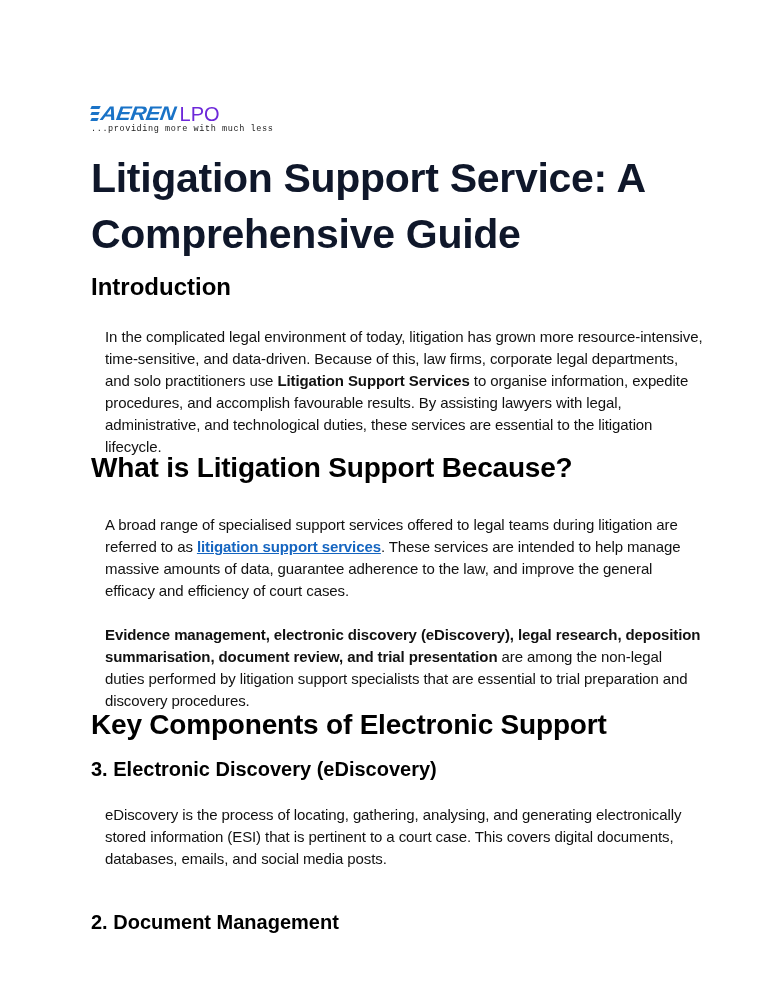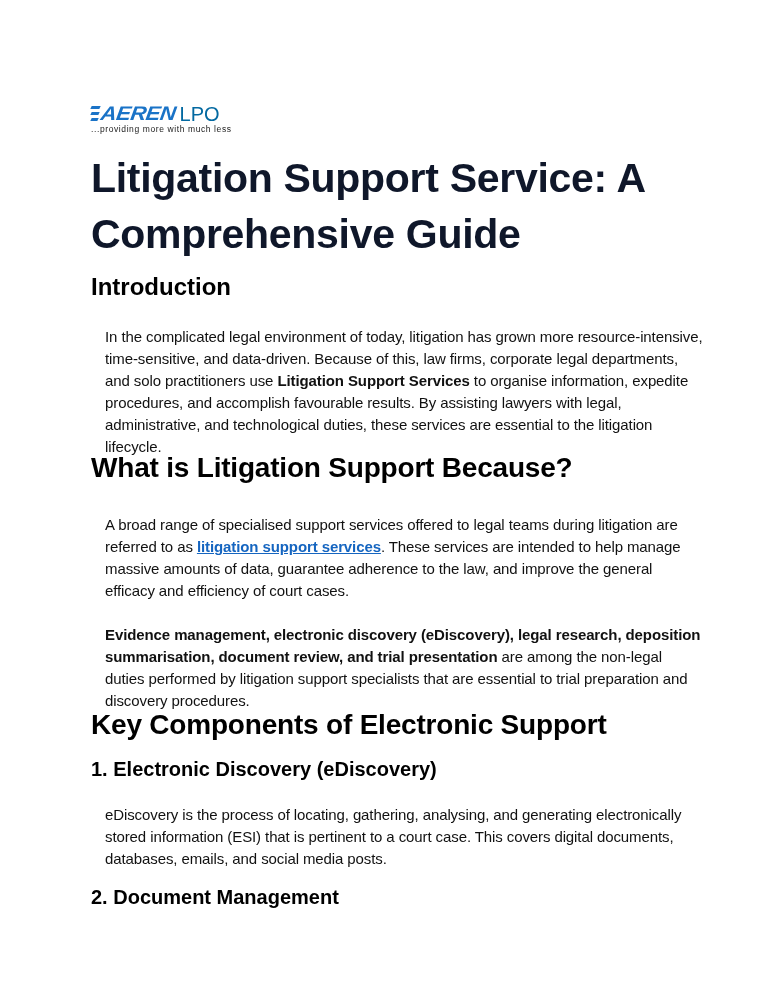--- a/index.html
+++ b/index.html
@@ -59,26 +59,26 @@
       line-height: 18px;
       color: #1a73c7;
       letter-spacing: -0.5px;
       transform: skewX(-8deg) scaleY(0.9);
       display: inline-block;
     }
     .logo-lpo {
       font-family: "Liberation Sans", sans-serif;
       font-size: 20px;
       line-height: 18px;
-      color: #0369a1;
+      color: #6d28d9;
       margin-left: 4px;
       display: inline-block;
     }
     .logo-tagline {
-      font-family: Liberation Sans, sans-serif;
+      font-family: Liberation Mono, monospace;
       font-size: 8.5px;
       color: #222222;
       letter-spacing: 0.6px;
       margin-top: 1px;
       white-space: nowrap;
     }
 
     
     .title {
       position: absolute;
@@ -163,18 +163,18 @@
   <h2 class="h-intro">Introduction</h2>
   <p class="para" style="top:312px;"><span>In the complicated legal environment of today, litigation has grown more resource-intensive, time-sensitive, and data-driven. Because of this, law firms, corporate legal departments, and solo practitioners use </span><b>Litigation Support Services</b><span> to organise information, expedite procedures, and accomplish favourable results. By assisting lawyers with legal, administrative, and technological duties, these services are essential to the litigation lifecycle.</span></p>
 
   <h2 class="h2" style="top:451px;">What is Litigation Support Because?</h2>
   <p class="para" style="top:500px;"><span>A broad range of specialised support services offered to legal teams during litigation are referred to as </span><a href="#">litigation support services</a><span>. These services are intended to help manage massive amounts of data, guarantee adherence to the law, and improve the general efficacy and efficiency of court cases.</span></p>
 
   <p class="para" style="top:610px;"><b>Evidence management, electronic discovery (eDiscovery), legal research, deposition summarisation, document review, and trial presentation</b><span> are among the non-legal duties performed by litigation support specialists that are essential to trial preparation and discovery procedures.</span></p>
 
   <h2 class="h2" style="top:708px;">Key Components of Electronic Support</h2>
 
-  <h3 class="h3" style="top:756px;">1. Electronic Discovery (eDiscovery)</h3>
+  <h3 class="h3" style="top:756px;">3. Electronic Discovery (eDiscovery)</h3>
   <p class="para" style="top:790px;">eDiscovery is the process of locating, gathering, analysing, and generating electronically stored information (ESI) that is pertinent to a court case. This covers digital documents, databases, emails, and social media posts.</p>
 
-  <h3 class="h3" style="top:884px;">2. Document Management</h3>
+  <h3 class="h3" style="top:909px;">2. Document Management</h3>
 
 </div>
 
 </body></html>

